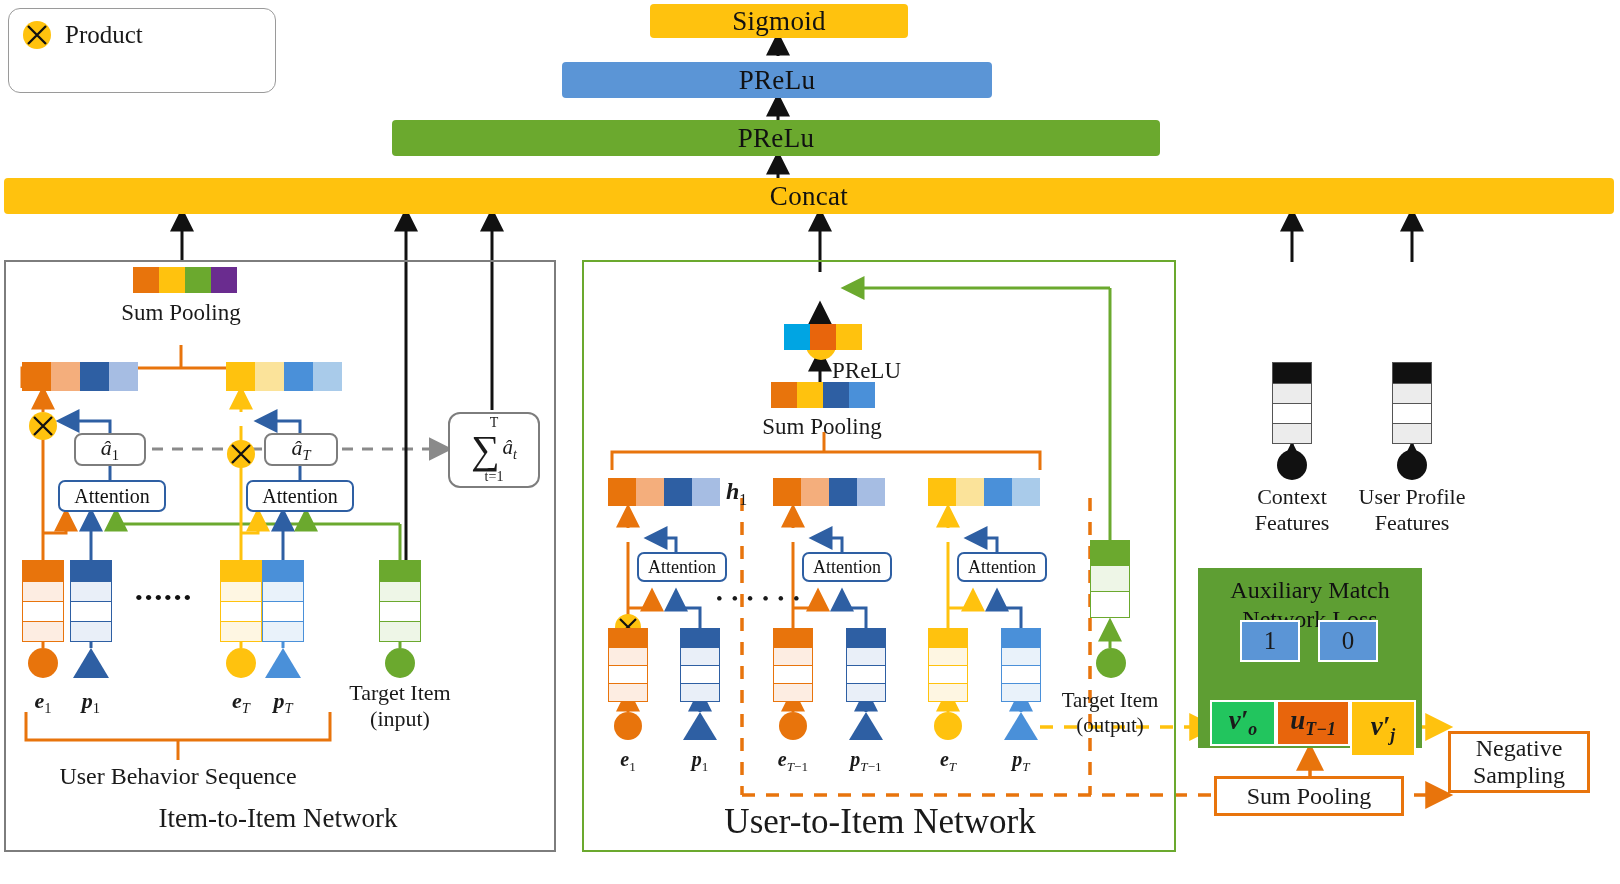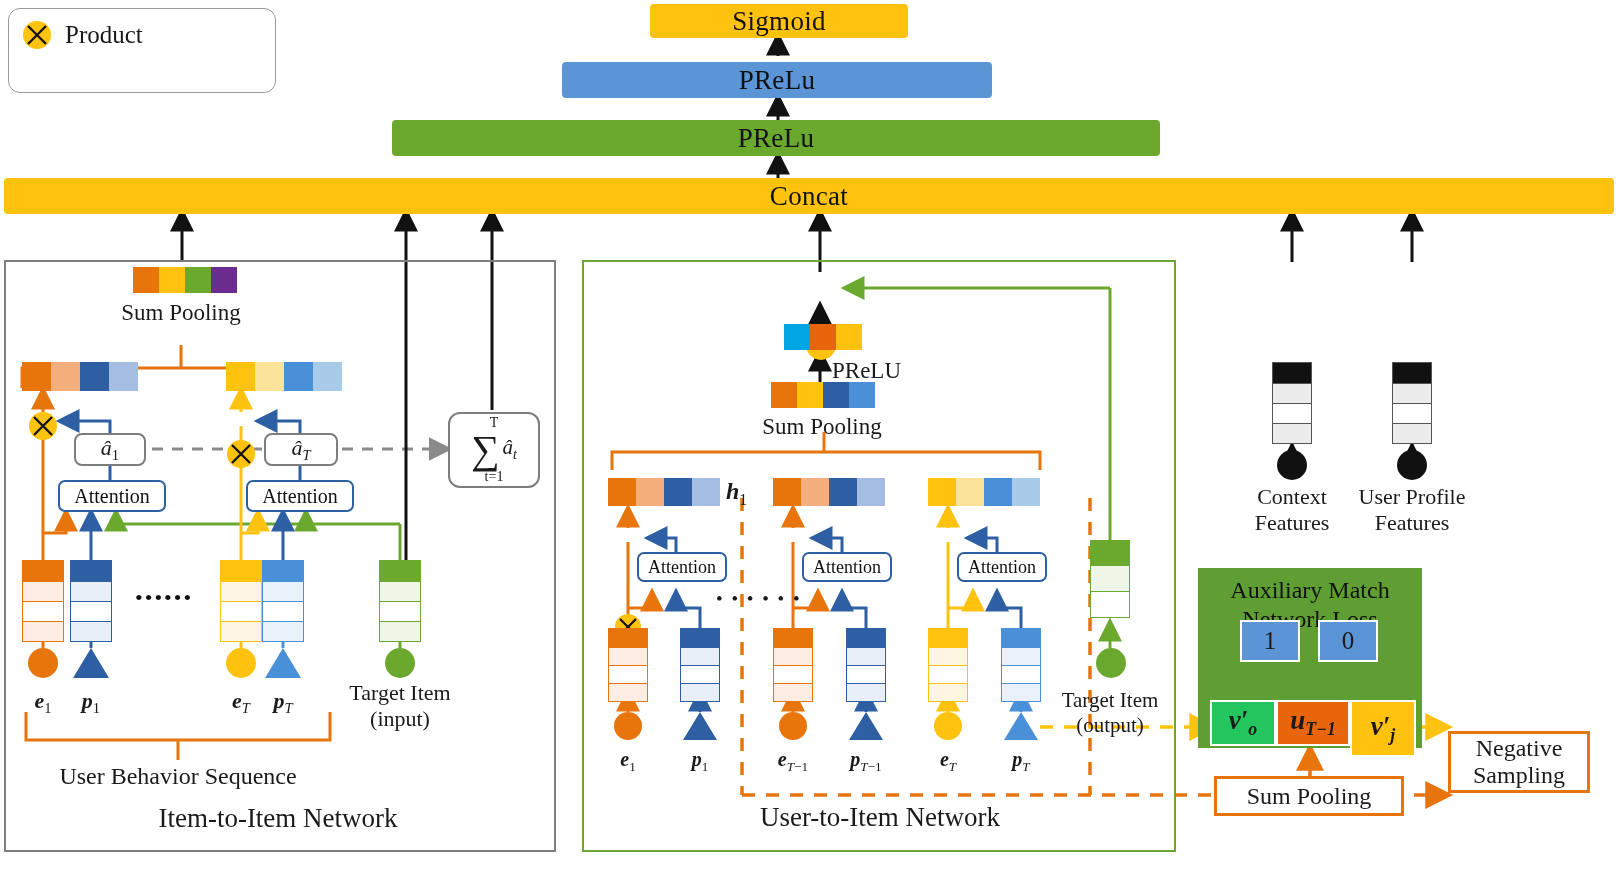--- a/index.html
+++ b/index.html
@@ -421,21 +421,21 @@
 <div class="txt txt-c" style="left:628px;top:748px;font-size:20px;"><b><i>e</i></b><sub>1</sub></div>
 <div class="txt txt-c" style="left:700px;top:748px;font-size:20px;"><b><i>p</i></b><sub>1</sub></div>
 <div class="txt txt-c" style="left:793px;top:748px;font-size:20px;"><b><i>e</i></b><sub><i>T</i>−1</sub></div>
 <div class="txt txt-c" style="left:866px;top:748px;font-size:20px;"><b><i>p</i></b><sub><i>T</i>−1</sub></div>
 <div class="txt txt-c" style="left:948px;top:748px;font-size:20px;"><b><i>e</i></b><sub><i>T</i></sub></div>
 <div class="txt txt-c" style="left:1021px;top:748px;font-size:20px;"><b><i>p</i></b><sub><i>T</i></sub></div>
 
 <div class="txt txt-c" style="left:1110px;top:688px;text-align:center;line-height:1.2;font-size:21px;">
   <span>Target Item</span><br><span>(output)</span>
 </div>
-<div class="txt txt-c" style="left:880px;top:802px;font-size:27px;">User-to-Item Network</div>
+<div class="txt txt-c" style="left:880px;top:802px;font-size:35px;">User-to-Item Network</div>
 
 <div class="cellstack abs" style="left:1272px;top:362px;width:40px;">
   <div style="height:22px;background:#111;border:1.5px solid #555;"></div>
   <div style="height:20px;background:#ECECEC;border:1.5px solid #555;border-top:none;"></div>
   <div style="height:20px;background:#fff;border:1.5px solid #555;border-top:none;"></div>
   <div style="height:20px;background:#ECECEC;border:1.5px solid #555;border-top:none;"></div>
 </div>
 <div class="circ abs" style="left:1277px;top:450px;width:30px;height:30px;background:#111;"></div>
 <div class="txt txt-c" style="left:1292px;top:484px;text-align:center;line-height:1.2;">
   <span>Context</span><br><span>Features</span>

